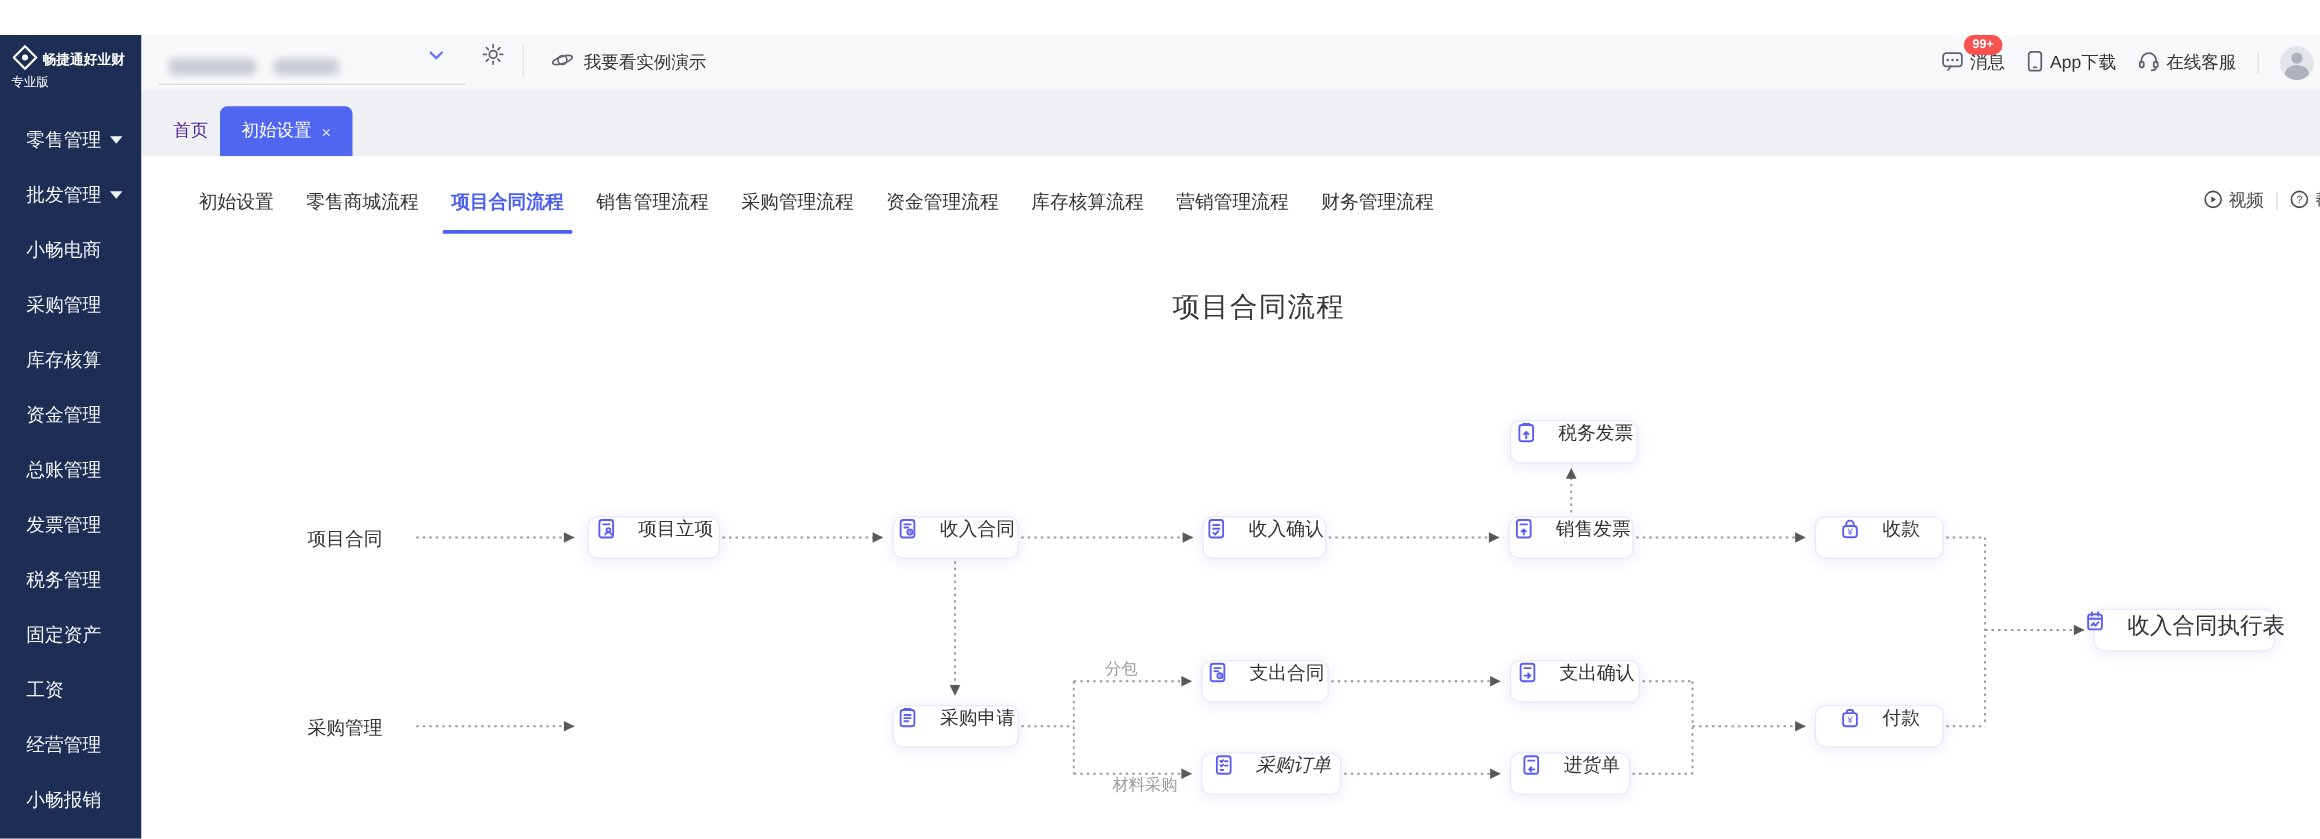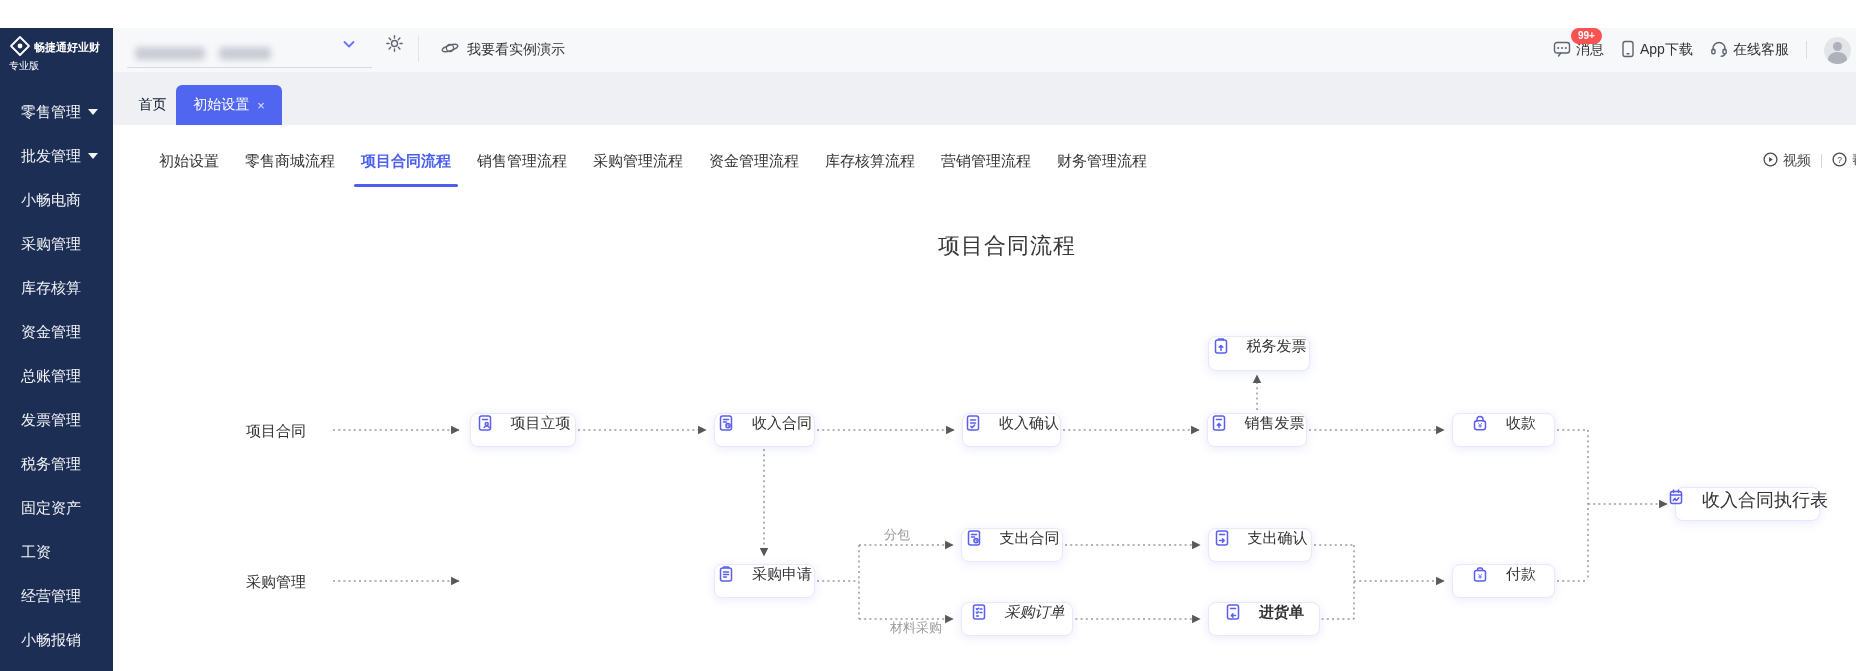--- a/index.html
+++ b/index.html
@@ -31,21 +31,21 @@
   .hdr-item { display:flex; align-items:center; gap:5px; font-size:14px; color:#333; cursor:pointer; white-space:nowrap; position:relative; }
   .badge { position:absolute; top:-13px; left:18px; background:#fa5151; color:#fff; font-size:10px; font-weight:bold; line-height:1; padding:3px 7px; border-radius:9px; white-space:nowrap; }
   .hdr-div2 { width:1px; height:18px; background:#dcdde1; }
   .avatar { width:27px; height:27px; border-radius:50%; background:#e3e5e9; position:relative; overflow:hidden; flex:0 0 auto; }
   .avatar:before { content:""; position:absolute; left:9px; top:5px; width:9px; height:9px; border-radius:50%; background:#adb2bc; }
   .avatar:after { content:""; position:absolute; left:4px; top:15px; width:19px; height:14px; border-radius:50% 50% 0 0; background:#adb2bc; }
   .user-name { font-size:14px; color:#333; }
 
   
   .tabstrip { position:absolute; left:113px; top:72px; width:1743px; height:53px; background:#eef0f3; }
-  .wtab-home { position:absolute; left:12px; top:13px; width:55px; height:40px; display:flex; align-items:center; justify-content:center; font-size:14px; color:#0f172a; cursor:pointer; }
+  .wtab-home { position:absolute; left:12px; top:13px; width:55px; height:40px; display:flex; align-items:center; justify-content:center; font-size:14px; color:#4c1d95; cursor:pointer; }
   .wtab-active { position:absolute; left:63px; top:13px; height:40px; min-width:106px; background:#5166f0; border-radius:6px 6px 0 0; display:flex; align-items:center; justify-content:center; gap:8px; color:#fff; font-size:14px; cursor:pointer; padding:0 14px; }
   .wtab-close { font-size:13px; color:#dfe3ff; cursor:pointer; line-height:1; }
 
   
   .content { position:absolute; left:113px; top:125px; width:1743px; height:546px; background:#fff; }
   .nav-row { position:absolute; left:46px; top:27px; display:flex; gap:26px; }
   .nav-tab { font-size:15px; color:#333; cursor:pointer; position:relative; white-space:nowrap; padding-bottom:10px; }
   .nav-tab.active { color:#4a5ff0; font-weight:bold; }
   .nav-tab.active:after { content:""; position:absolute; left:-7px; right:-7px; bottom:-6px; height:3px; border-radius:2px; background:#4a5ff0; }
   .nav-right { position:absolute; left:1650px; top:27px; display:flex; align-items:center; gap:7px; font-size:14px; color:#4a4a4a; white-space:nowrap; }
@@ -361,21 +361,21 @@
       </div>
     <div class="flow-node" style="left:848px; top:477px; width:112px;font-style:italic;">
         <span class="nicon">
           <svg width="18" height="18" viewBox="0 0 18 18" fill="none" stroke="#5b5ef0" stroke-width="1.5" stroke-linecap="round" stroke-linejoin="round">
             <rect x="3.5" y="2" width="11" height="14" rx="2"></rect>
             <path d="M6.3 5.8l.8.8 1.4-1.4M10 6h2M6.3 9.3l.8.8 1.4-1.4M10 9.5h2M6.5 13h2"></path>
           </svg>
         </span>
         <span>采购订单</span>
       </div>
-    <div class="flow-node" style="left:1095px; top:477px; width:112px;font-weight:bold;">
+    <div class="flow-node" style="left:1095px; top:477px; width:96px;">
         <span class="nicon">
           <svg width="18" height="18" viewBox="0 0 18 18" fill="none" stroke="#5b5ef0" stroke-width="1.5" stroke-linecap="round" stroke-linejoin="round">
             <rect x="3.5" y="2" width="11" height="14" rx="2"></rect>
             <path d="M6.5 5.5h5M11.5 12.5h-4M9 10.8l-1.7 1.7L9 14.2"></path>
           </svg>
         </span>
         <span>进货单</span>
       </div>
     <div class="flow-node" style="left:1339px; top:439px; width:103px;">
         <span class="nicon">

